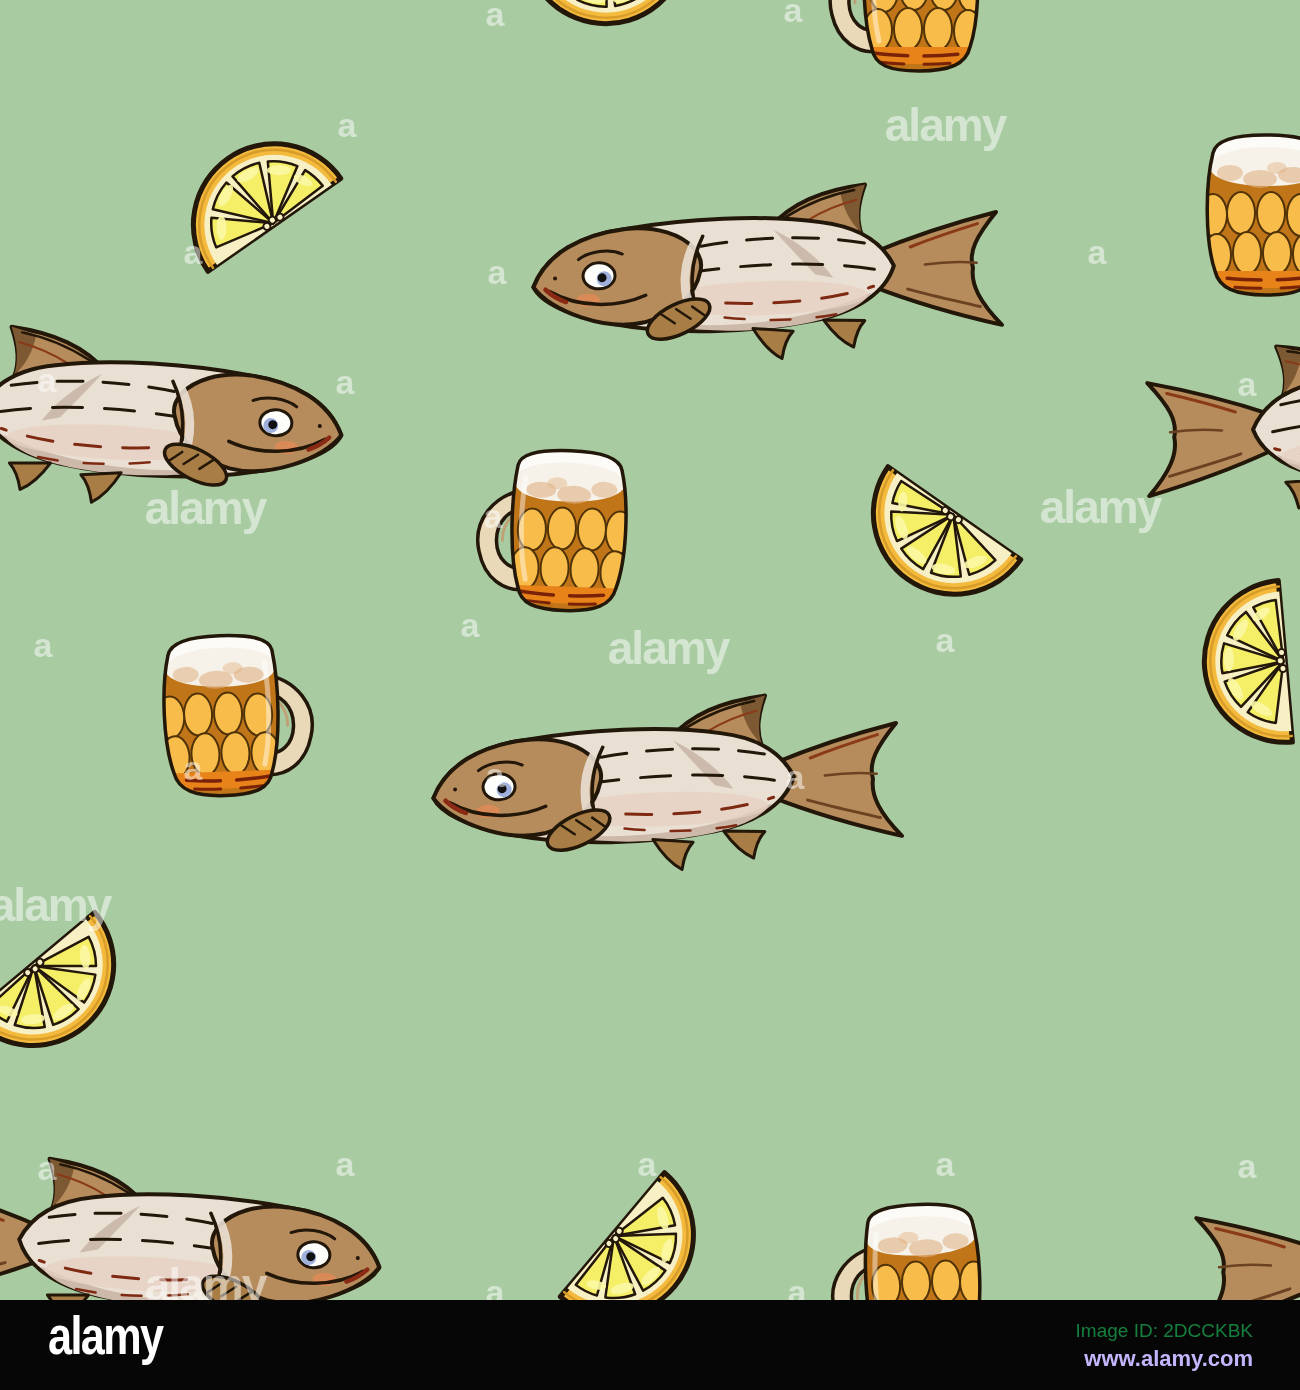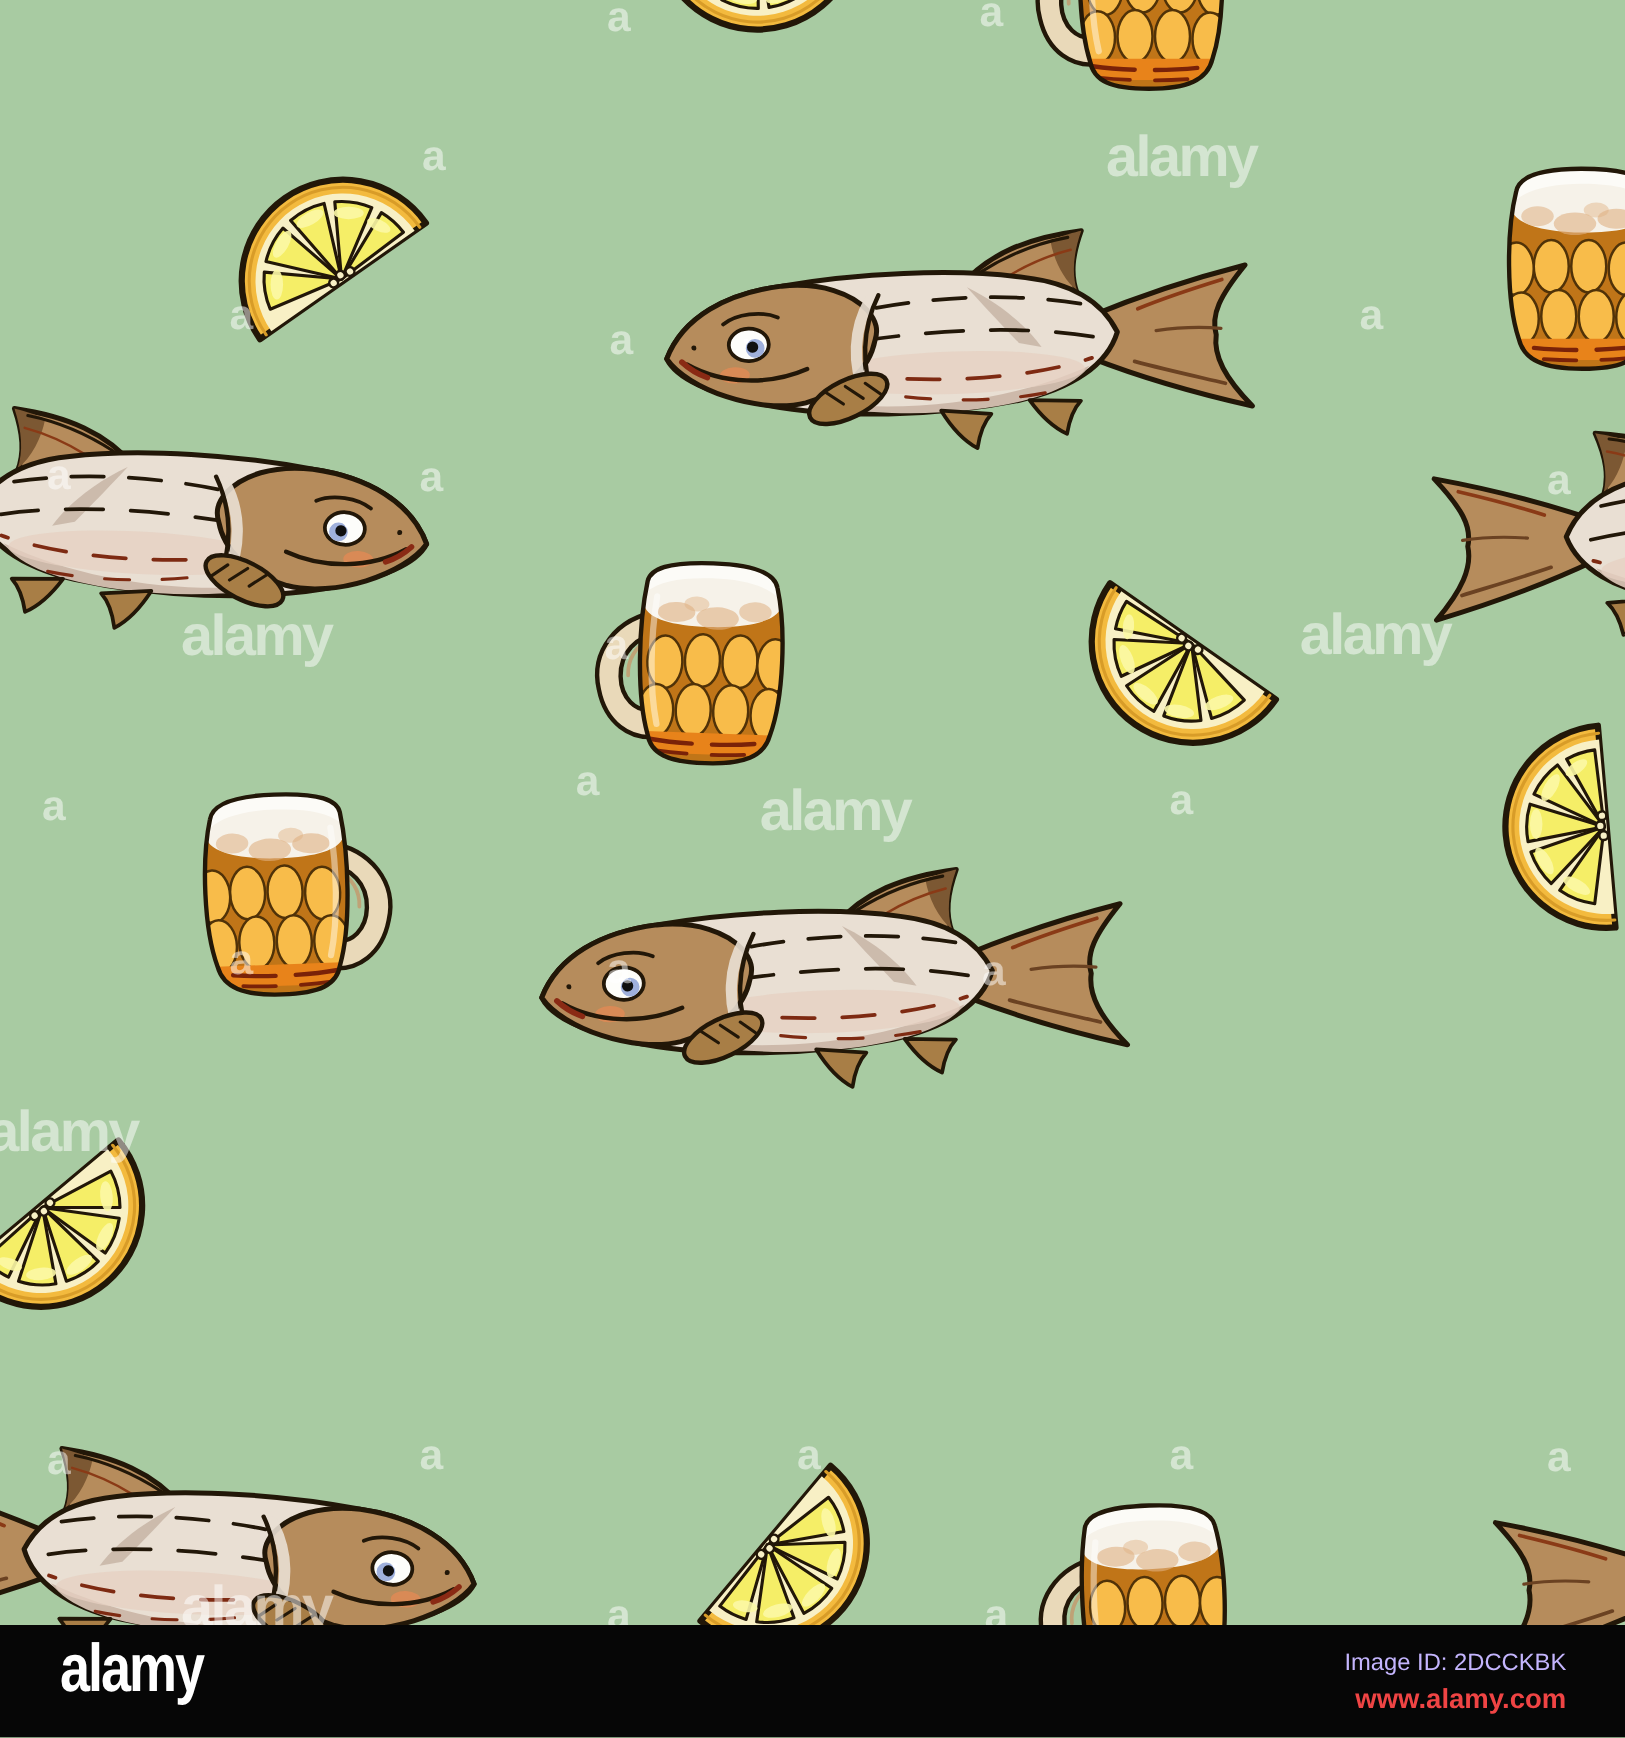--- a/index.html
+++ b/index.html
@@ -20,24 +20,24 @@
   #footer-bar{
     position:absolute;left:0;top:1300px;width:1300px;height:90px;
     background:var(--bar,#060606);
   }
   #footer-logo{
     position:absolute;left:48px;top:8px;color:#fff;font-weight:bold;
     font-size:54px;letter-spacing:-2px;transform:scaleX(0.8);transform-origin:left center;
     line-height:1;
   }
   #footer-id{
-    position:absolute;right:47px;top:20px;color:#c4b5fd;font-size:19px;text-align:left;
+    position:absolute;right:47px;top:20px;color:#15803d;font-size:19px;text-align:left;
   }
   #footer-url{
-    position:absolute;right:47px;top:46px;color:#ef4444;font-size:22px;font-weight:bold;text-align:right;
+    position:absolute;right:47px;top:46px;color:#c4b5fd;font-size:22px;font-weight:bold;text-align:right;
   }
 </style>
 </head>
 <body>
 
 <svg id="art" width="1300" height="1390" viewBox="0 0 1300 1390" xmlns="http://www.w3.org/2000/svg" xmlns:xlink="http://www.w3.org/1999/xlink">
   <defs>
 
     <symbol id="sym-fish" viewBox="0 0 480 180" overflow="visible">
       <g stroke-linecap="round" stroke-linejoin="round">

